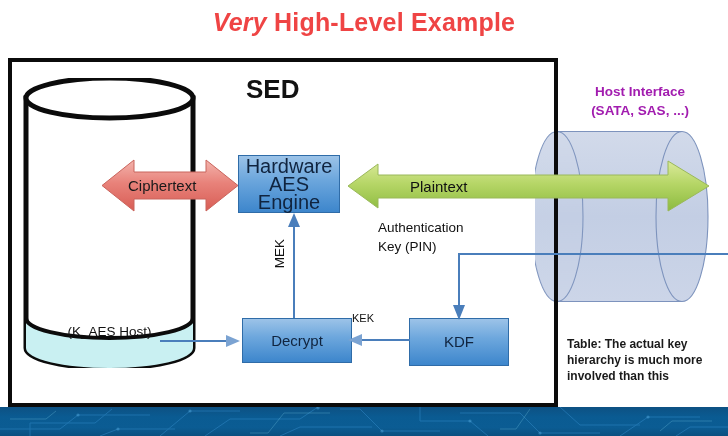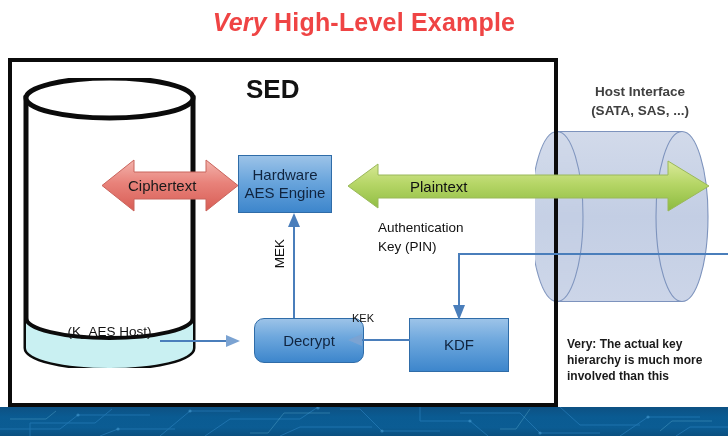--- a/index.html
+++ b/index.html
@@ -46,36 +46,36 @@
   .disk-label{
     position:absolute;left:22px;top:322px;width:175px;
     text-align:center;font-size:13.5px;color:#111;line-height:20px;
   }
 
   
   .host-cyl{position:absolute;left:535px;top:128px;width:190px;height:177px;}
   .host-cyl svg{position:absolute;left:0;top:0;}
   .host-label{
     position:absolute;left:555px;top:82px;width:170px;
-    text-align:center;font-size:13.5px;font-weight:bold;color:#404040;line-height:19px;
+    text-align:center;font-size:13.5px;font-weight:bold;color:#a21caf;line-height:19px;
   }
 
   
   .bbox{
     position:absolute;
     background:linear-gradient(180deg,#9cc3e8 0%,#6da7dd 42%,#3d86cc 100%);
     border:1px solid #2f6ca8;
     color:#10243f;
     display:flex;align-items:center;justify-content:center;
     text-align:center;line-height:18px;
     box-sizing:border-box;
   }
-  .aes{left:238px;top:155px;width:94px;height:58px;font-size:15px;}
-  .decrypt{left:254px;top:318px;width:110px;height:45px;font-size:15px;border-radius:10px;}
-  .kdf{left:409px;top:318px;width:100px;height:54px;font-size:15px;}
+  .aes{left:238px;top:155px;width:102px;height:58px;font-size:20px;}
+  .decrypt{left:242px;top:318px;width:110px;height:45px;font-size:15px;}
+  .kdf{left:409px;top:318px;width:100px;height:48px;font-size:15px;}
 
   
   .cipher-arrow{position:absolute;left:102px;top:158px;width:136px;height:55px;}
   .plain-arrow{position:absolute;left:348px;top:160px;width:362px;height:52px;}
   .mek-arrow{position:absolute;left:283px;top:213px;width:22px;height:106px;}
   .mek-label{
     position:absolute;left:249px;top:246px;width:60px;
     font-size:13.5px;color:#111;text-align:center;
     transform:rotate(-90deg);transform-origin:center center;
   }
@@ -211,21 +211,21 @@
       <path d="M290,4 L19,4 L19,56" fill="none" stroke="#4a7ebb" stroke-width="2"></path>
       <path d="M19,70 L25,55 L13,55 Z" fill="#4a7ebb"></path>
     </svg>
   </div>
   <div class="auth-label">
     <div>Authentication</div>
     <div>Key (PIN)</div>
   </div>
 
   <div class="note">
-    <div>Very: The actual key</div>
+    <div>Table: The actual key</div>
     <div>hierarchy is much more</div>
     <div>involved than this</div>
   </div>
 
   <div class="footer-band">
     <svg width="728" height="29" viewBox="0 0 728 29">
       <g stroke="#2f86c4" stroke-width="1" fill="none" opacity="0.55">
         <path d="M0,22 L60,22 L78,8 L150,8"></path>
         <path d="M30,29 L30,16 L95,16 L112,2"></path>
         <path d="M160,29 L190,4 L240,4"></path>

